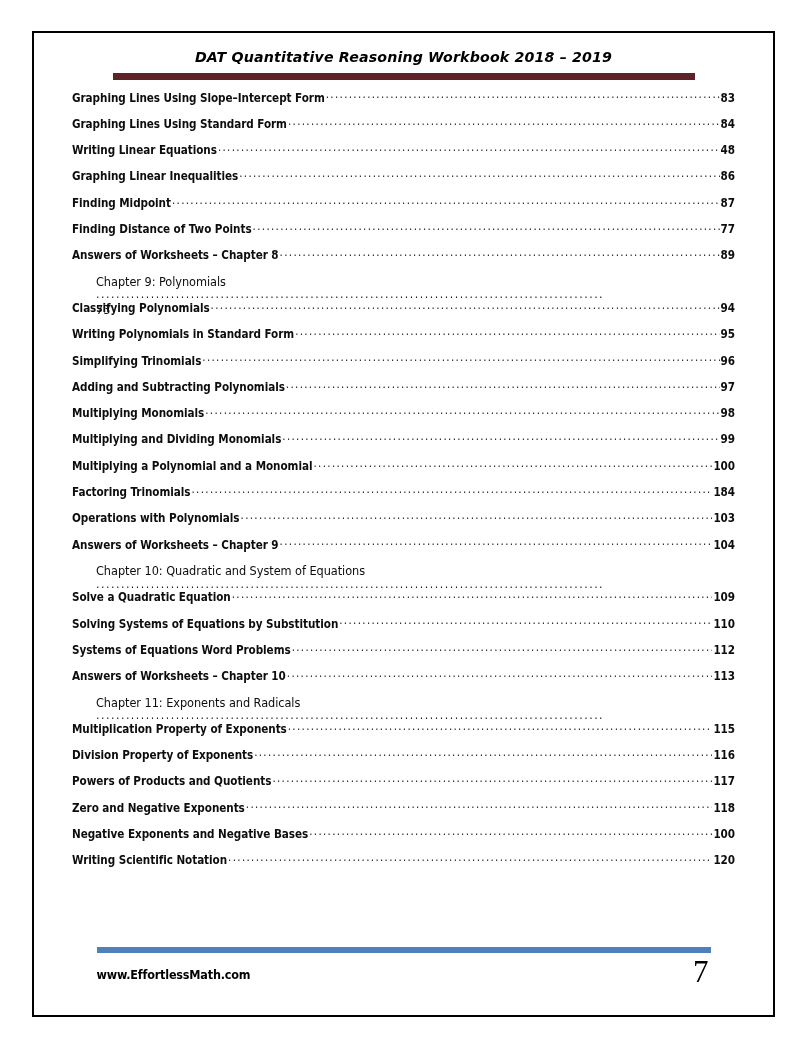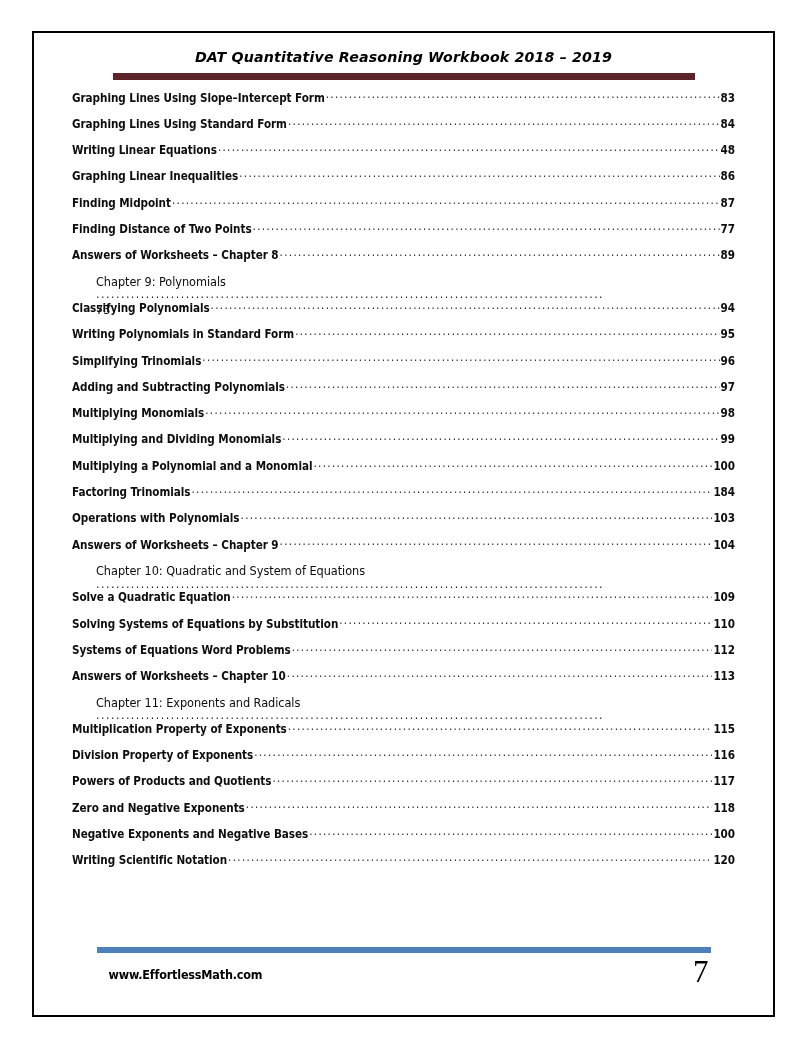--- a/index.html
+++ b/index.html
@@ -142,21 +142,21 @@
     background: #4e80bb;
   }
   #footer-inner {
     position: relative;
     margin: 0 auto;
     width: 614px;
     height: 62px;
   }
   #footer-url {
     position: absolute;
-    left: 12px;
+    left: 0;
     top: 14px;
     font-size: 12.5px;
     font-weight: bold;
     color: #000000;
     font-family: "DejaVu Sans Condensed", "Liberation Sans Narrow", "Liberation Sans", sans-serif;
     letter-spacing: -0.2px;
   }
   #footer-pageno {
     position: absolute;
     right: 2px;

